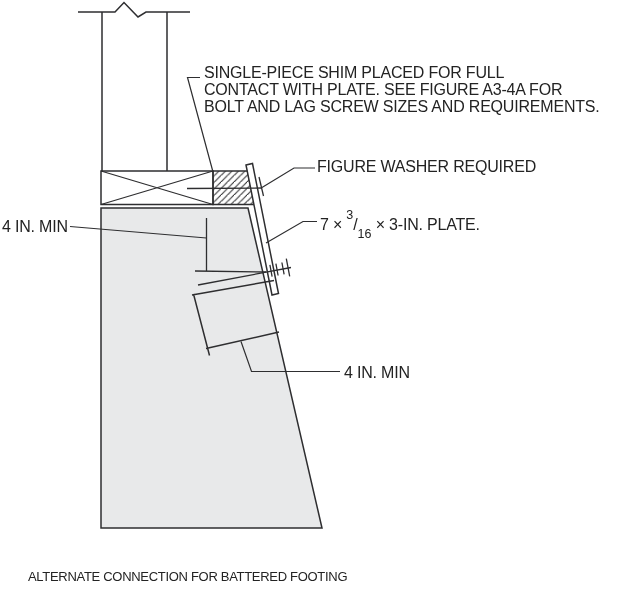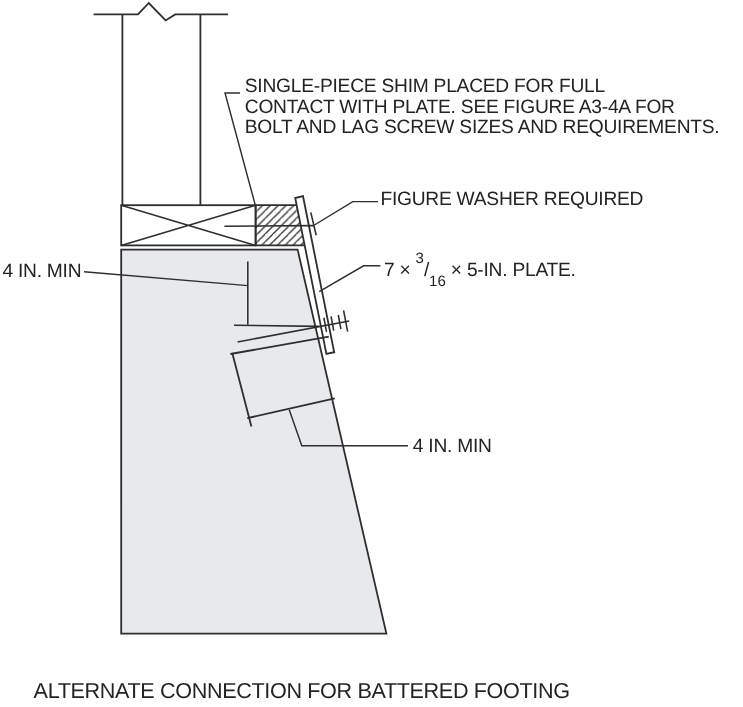--- a/index.html
+++ b/index.html
@@ -35,21 +35,21 @@
     position: absolute;
     font-size: 16px;
     line-height: 19px;
     letter-spacing: -0.2px;
     white-space: nowrap;
   }
   .note {
     line-height: 17px;
     white-space: pre-line;
   }
-  .caption { font-size: 18px; letter-spacing: -0.3px; }
+  .caption { font-size: 13px; letter-spacing: -0.3px; }
   .plate-label sup {
     position: relative; top: -5px;
     font-size: 12.5px; letter-spacing: 0;
   }
   .plate-label sub {
     position: relative; top: 3.5px;
     font-size: 12.5px; letter-spacing: 0;
   }
 </style>
 </head>
@@ -111,21 +111,21 @@
     <polyline class="thin" points="340,371.5 251.5,371.5 241,341.5"></polyline>
   </svg>
 
   <div class="t note" style="left:204px; top:64px;">SINGLE-PIECE SHIM PLACED FOR FULL
 CONTACT WITH PLATE. SEE FIGURE A3-4A FOR
 BOLT AND LAG SCREW SIZES AND REQUIREMENTS.</div>
 
   <div class="t" style="left:317px; top:157px;">FIGURE WASHER REQUIRED</div>
 
   <div class="t plate-label" style="left:320px; top:211px;">
-    <span>7 × </span><sup>3</sup><span>/</span><sub>16</sub><span> × 5-IN. PLATE.</span>
+    <span>7 × </span><sup>3</sup><span>/</span><sub>16</sub><span> × 3-IN. PLATE.</span>
   </div>
 
   <div class="t" style="left:2px; top:217px;">4 IN. MIN</div>
 
   <div class="t" style="left:344px; top:363px;">4 IN. MIN</div>
 
   <div class="t caption" style="left:28px; top:567px;">ALTERNATE CONNECTION FOR BATTERED FOOTING</div>
 
 </div>
 

